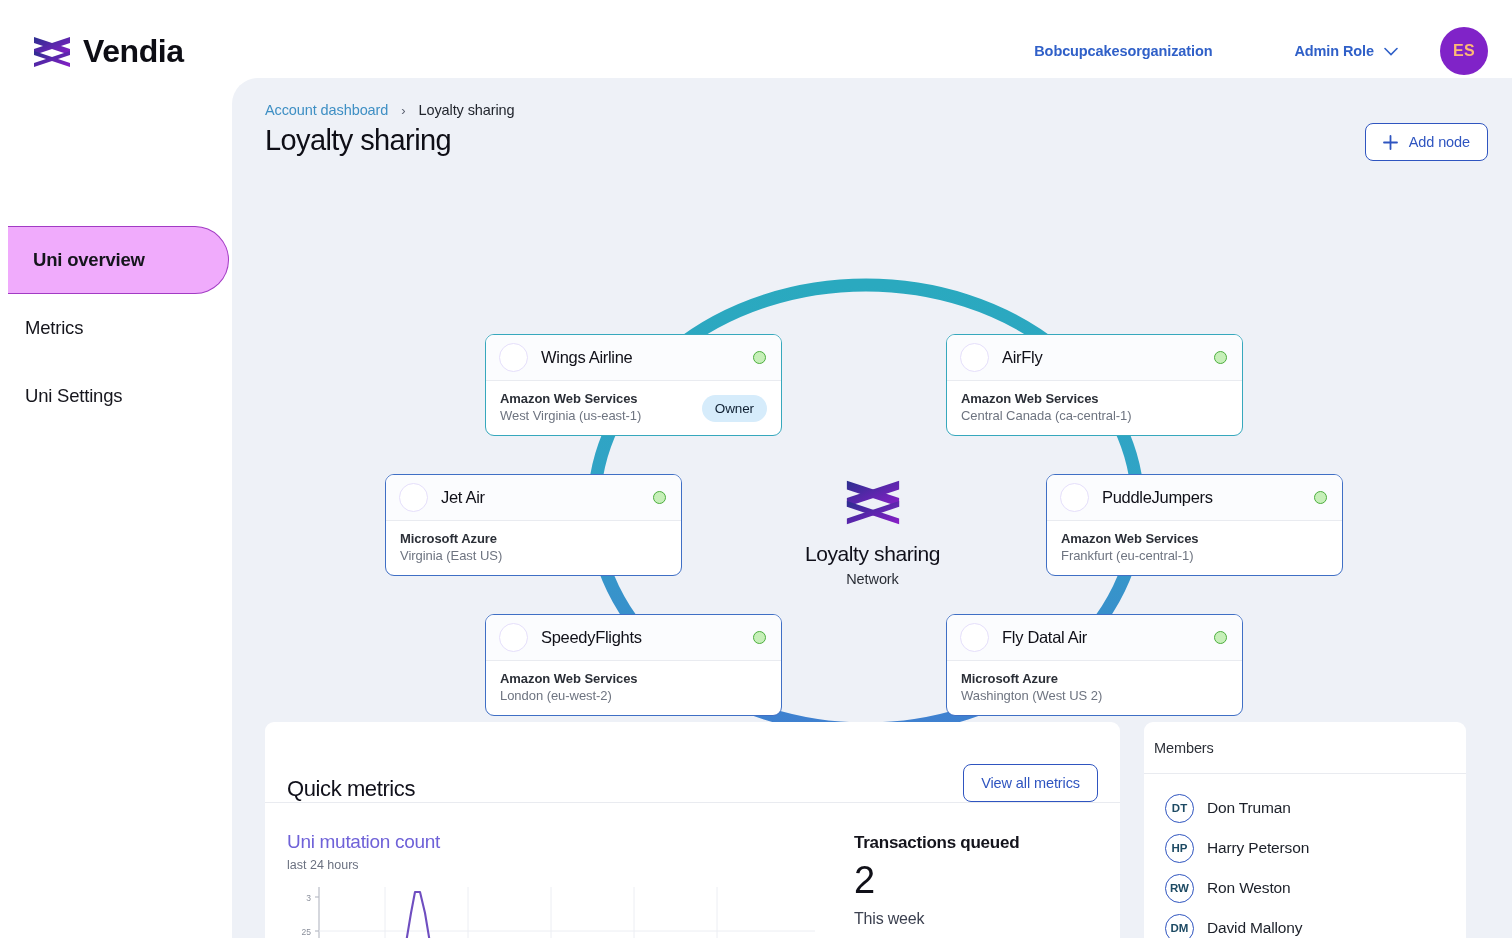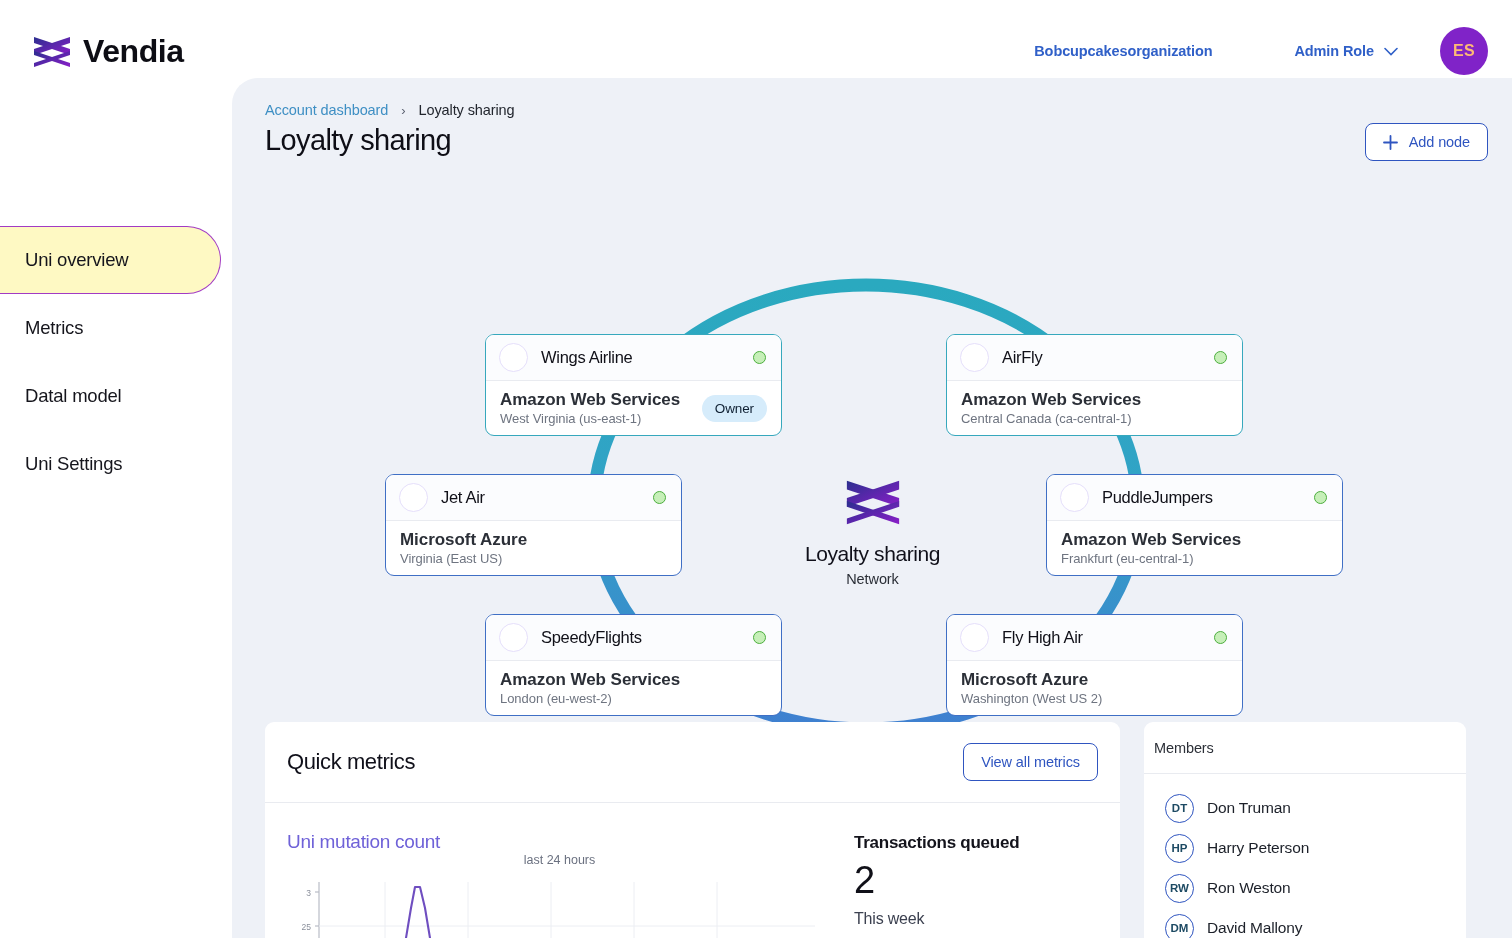--- a/index.html
+++ b/index.html
@@ -91,27 +91,28 @@
     align-items: center;
     padding-left: 25px;
     font-size: 18.5px;
     color: #15151c;
     letter-spacing: -0.2px;
     cursor: pointer;
     margin-bottom: 0px;
   }
   .nav-item.spaced { margin-top: 0px; }
   .nav-item.active {
-    font-weight: 400;
-    background: #fef9c3;
+    font-weight: 700;
+    background: #f0abfc;
     border: 1px solid #a23bc4;
     border-left: none;
     border-top-right-radius: 40px;
     border-bottom-right-radius: 40px;
     width: 221px;
+    margin-left: 8px;
   }
 
   
   .panel {
     position: absolute;
     top: 78px; left: 232px;
     width: 1280px;
     height: 860px;
     background: #eef1f7;
     border-top-left-radius: 26px;
@@ -235,21 +236,21 @@
   }
   .card-divider { height: 1px; background: #e9ebf0; }
   .card-body {
     height: 54px;
     display: flex;
     align-items: center;
     padding: 0 14px 0 14px;
   }
   .provider-block { line-height: 1.3; }
   .provider {
-    font-size: 17px;
+    font-size: 13px;
     font-weight: 700;
     color: #2b2f37;
     letter-spacing: -0.05px;
   }
   .region {
     font-size: 13px;
     color: #6e7480;
     letter-spacing: -0.05px;
   }
   .owner-badge {
@@ -271,21 +272,21 @@
     left: 33px; top: 644px;
     width: 855px;
     height: 230px;
     background: #ffffff;
     border-radius: 9px;
     overflow: hidden;
   }
   .qm-head {
     height: 81px;
     display: flex;
-    align-items: center;
+    align-items: flex-end;
     padding: 0 22px 0 22px;
     border-bottom: 1px solid #e9ebf0;
   }
   .qm-title {
     font-size: 22px;
     font-weight: 500;
     letter-spacing: -0.4px;
     color: #10101a;
   }
   .view-all-btn {
@@ -307,23 +308,23 @@
     padding: 28px 22px 0 22px;
   }
   .metric-chart-col { width: 545px; }
   .metric-name {
     font-size: 19px;
     font-weight: 500;
     color: #6f62d8;
     letter-spacing: -0.3px;
   }
   .metric-sub {
+    margin-top: 5px;
     font-size: 12.5px;
     color: #6b7180;
-    text-align: center;
   }
   .chart-wrap {
     margin-top: 11px;
     width: 530px;
     height: 72px;
     position: relative;
   }
   .chart-svg { display: block; width: 530px; height: 72px; }
   .kpi-col { margin-left: 22px; padding-top: 2px; }
   .kpi-title {
@@ -428,23 +429,20 @@
 </div>
 
 <div class="sidebar">
   <div class="nav-item active">
     <span>Uni overview</span>
   </div>
   <div class="nav-item spaced">
     <span>Metrics</span>
   </div>
   <div class="nav-item spaced">
-    <span>Datal model</span>
-  </div>
-  <div class="nav-item spaced">
     <span>Uni Settings</span>
   </div>
 </div>
 
 <div class="panel">
 
   <div class="page-head">
     <div class="breadcrumb">
       <span class="crumb-link">Account dashboard</span>
       <span class="crumb-sep">›</span>
@@ -562,21 +560,21 @@
         <div class="provider-block">
           <div class="provider">Amazon Web Services</div>
           <div class="region">London (eu-west-2)</div>
         </div>
       </div>
     </div>
 
     <div class="node-card card-blue" style="left:714px; top:406px;">
       <div class="card-head">
         <div class="node-avatar"></div>
-        <div class="node-name">Fly High Air</div>
+        <div class="node-name">Fly Datal Air</div>
         <div class="status-dot"></div>
       </div>
       <div class="card-divider"></div>
       <div class="card-body">
         <div class="provider-block">
           <div class="provider">Microsoft Azure</div>
           <div class="region">Washington (West US 2)</div>
         </div>
       </div>
     </div>

